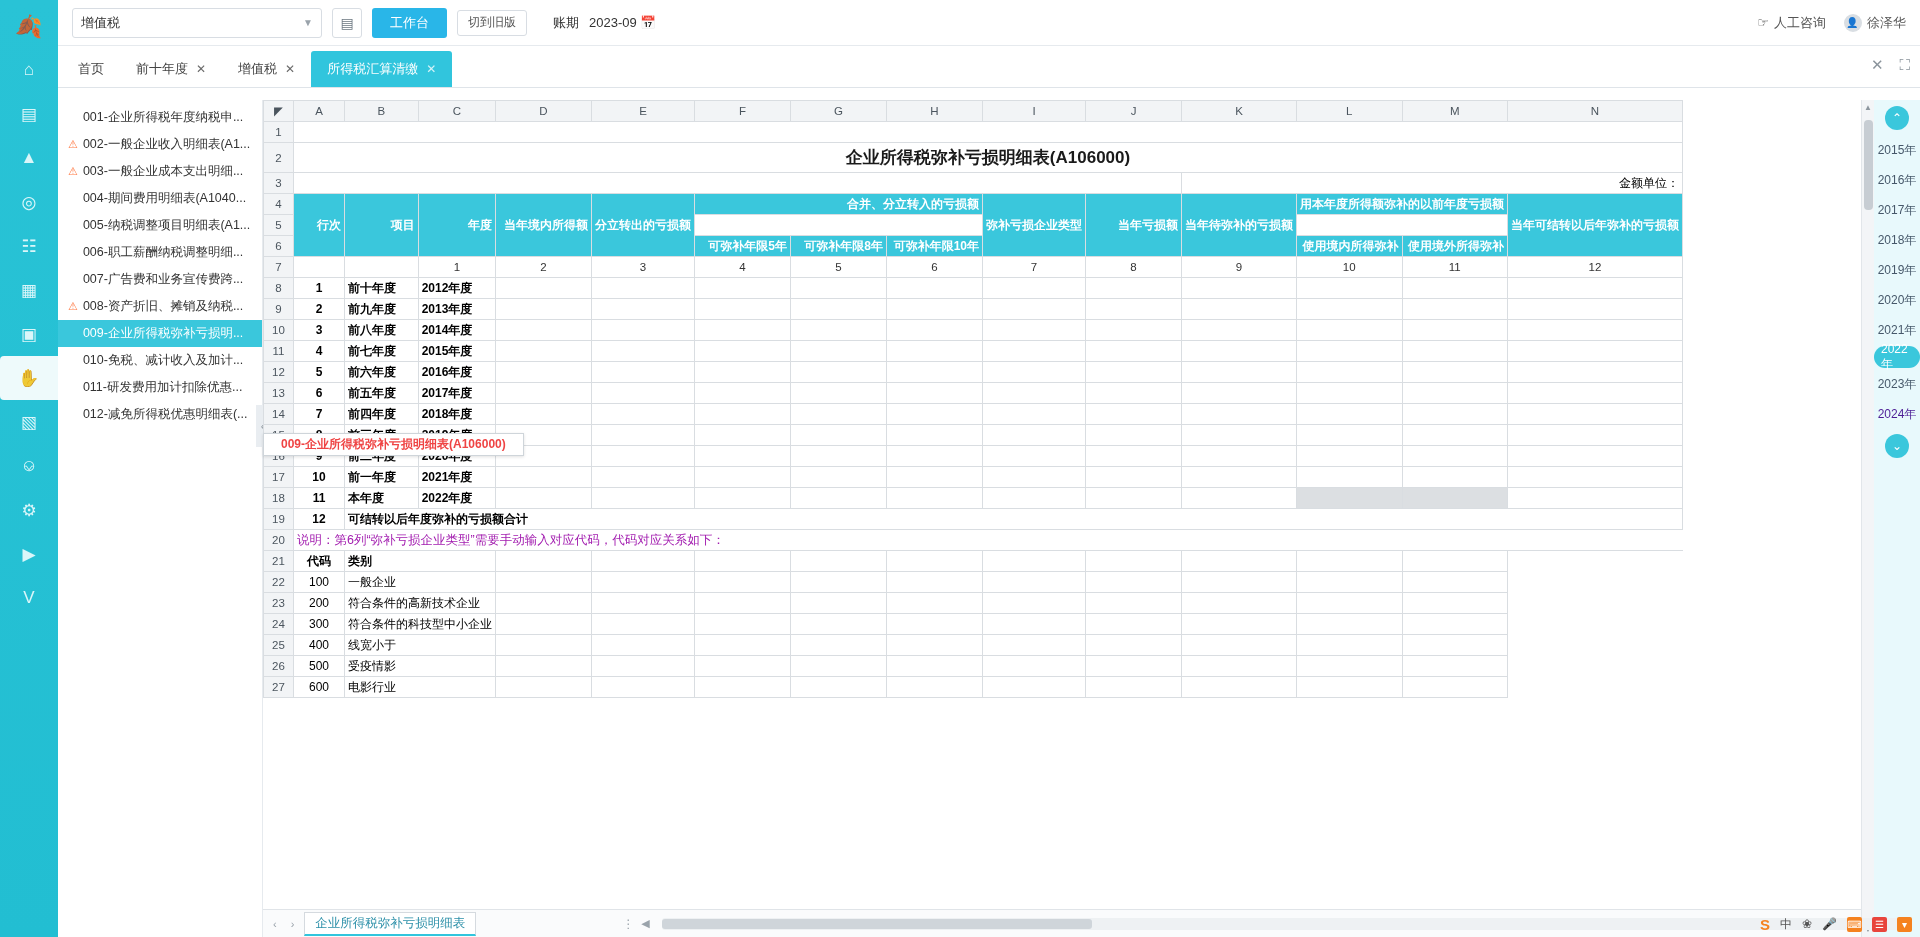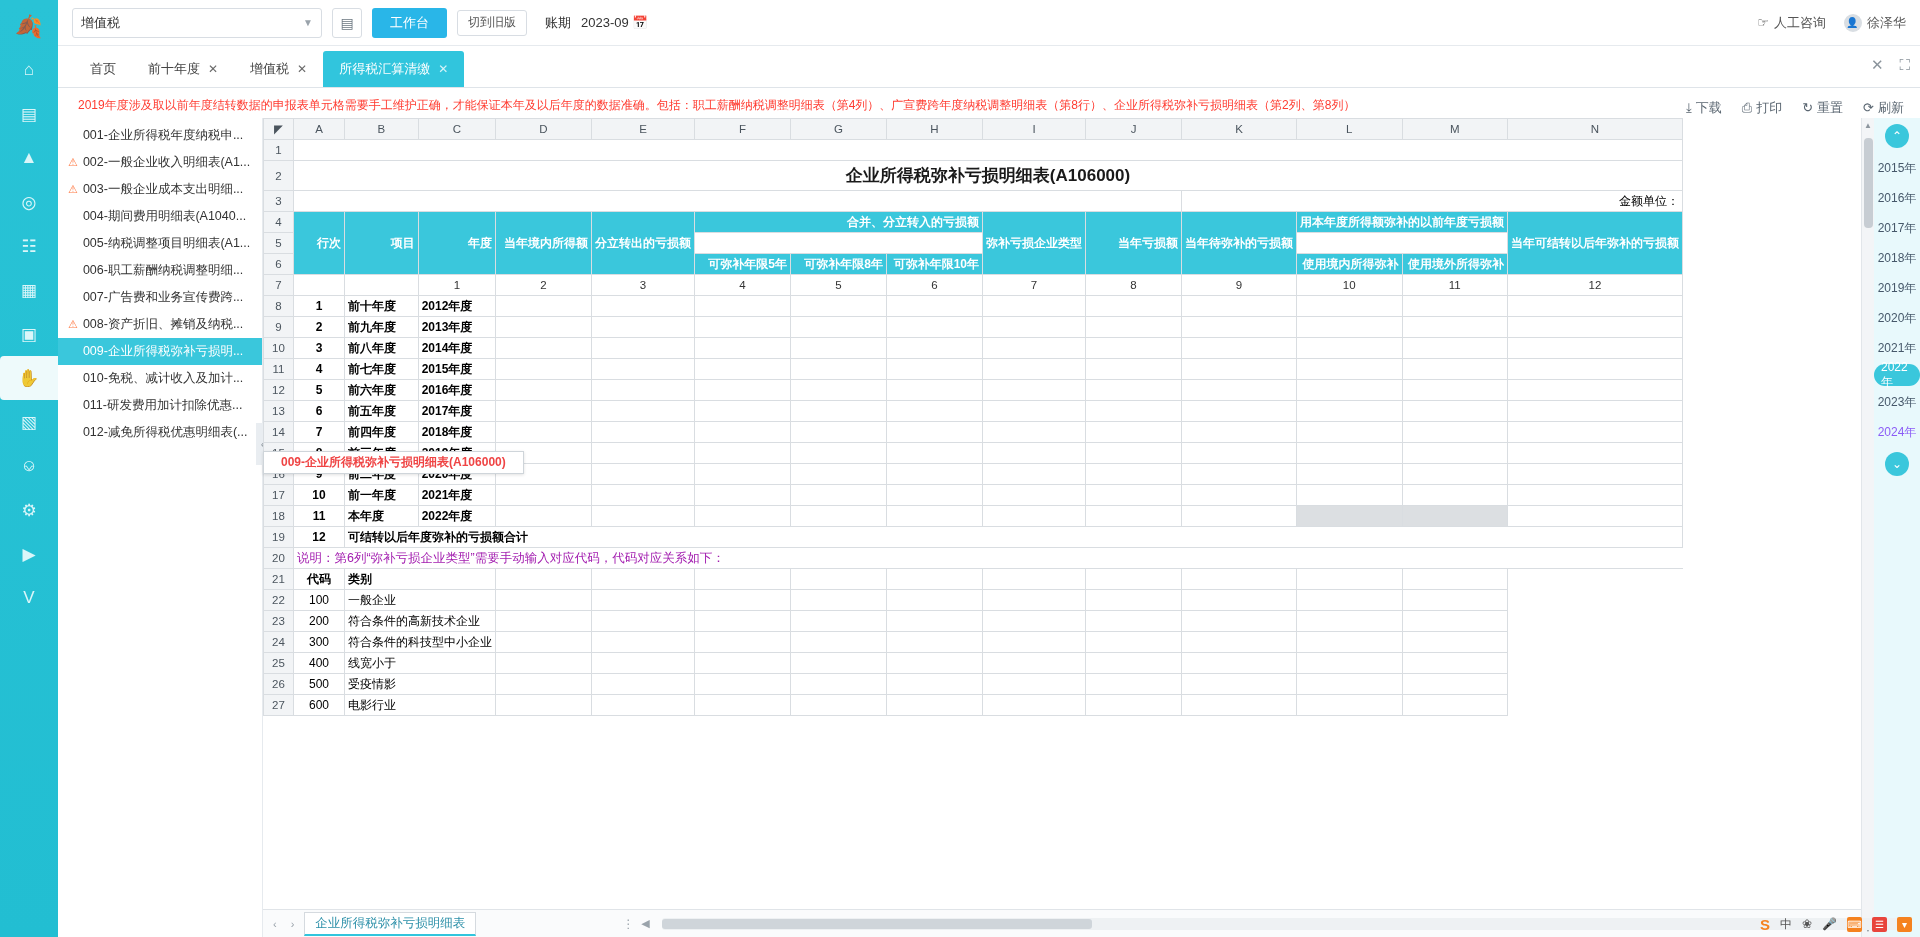--- a/index.html
+++ b/index.html
@@ -51,34 +51,34 @@
     font-size: 14px;
   }
   .blue-btn {
     height: 30px; padding: 0 18px; background: #29b6e8; color: #fff; font-size: 13px;
     border-radius: 3px; display: flex; align-items: center; justify-content: center;
   }
   .ghost-btn {
     height: 26px; padding: 0 10px; border: 1px solid #d8dde3; border-radius: 3px;
     font-size: 12px; color: #555; display: flex; align-items: center; background: #fff;
   }
-  .period-label { font-size: 13px; color: #333; margin-left: 8px; }
+  .period-label { font-size: 13px; color: #333; margin-left: 16px; }
   .period-val { font-size: 13px; color: #333; display: flex; align-items: center; gap: 4px; }
   .topbar .spacer { flex: 1; }
   .top-right { display: flex; align-items: center; gap: 18px; font-size: 13px; color: #555; }
   .top-right .it { display: flex; align-items: center; gap: 5px; }
   .avatar {
     width: 18px; height: 18px; border-radius: 50%; background: #d9dee3; color: #fff;
     display: flex; align-items: center; justify-content: center; font-size: 10px;
   }
 
   
   .tabbar {
     height: 42px; background: #fff; border-bottom: 1px solid #dfe4e9;
-    display: flex; align-items: flex-end; padding-left: 16px; position: relative;
+    display: flex; align-items: flex-end; padding-left: 4px; position: relative;
   }
   .tab {
     height: 36px; padding: 0 16px; display: flex; align-items: center; gap: 8px;
     font-size: 13px; color: #444; border-radius: 3px 3px 0 0;
   }
   .tab.active { background: #31c5dd; color: #fff; font-weight: normal; }
   .tab .x { font-size: 12px; opacity: .8; }
   .tabbar .right-tools {
     position: absolute; right: 10px; top: 10px; display: flex; gap: 16px; align-items: center;
     color: #8b949c; font-size: 15px;
@@ -147,21 +147,21 @@
     padding-top: 6px; font-size: 12px; color: #46586a; gap: 2px;
   }
   .yearstrip .rnd {
     width: 24px; height: 24px; border-radius: 50%; background: #3ac7dc; color: #fff;
     display: flex; align-items: center; justify-content: center; font-size: 12px; margin-bottom: 4px;
   }
   .yearstrip .yr { height: 28px; display: flex; align-items: center; }
   .yearstrip .yr.cur {
     background: #3ac7dc; color: #fff; border-radius: 11px; padding: 0 7px; height: 22px;
   }
-  .yearstrip .yr.dim { color: #8b5cf6; }
+  .yearstrip .yr.dim { color: #4c1d95; }
 
   
   .vscroll {
     position: absolute; right: 46px; top: 0; width: 13px; height: 100%; background: #f3f5f7;
     border-left: 1px solid #e2e6ea;
   }
   .vscroll .thumb { position: absolute; top: 20px; left: 2px; width: 9px; height: 90px; background: #c7cdd3; border-radius: 4px; }
   .vscroll .ar { position: absolute; left: 2px; font-size: 8px; color: #8d969e; }
 
   
@@ -258,21 +258,20 @@
         <span>所得税汇算清缴</span>
         <span class="x">✕</span>
       </div>
       <div class="right-tools">
         <span>✕</span>
         <span>⛶</span>
       </div>
     </div>
 
     <div class="notice">
-      <span>2019年度涉及取以前年度结转数据的申报表单元格需要手工维护正确，才能保证本年及以后年度的数据准确。包括：职工薪酬纳税调整明细表（第4列）、广宣费跨年度纳税调整明细表（第8行）、企业所得税弥补亏损明细表（第2列、第8列）</span>
       <div class="toolrow">
         <div class="t">
           <span>⤓</span>
           <span>下载</span>
         </div>
         <div class="t">
           <span>⎙</span>
           <span>打印</span>
         </div>
         <div class="t">

